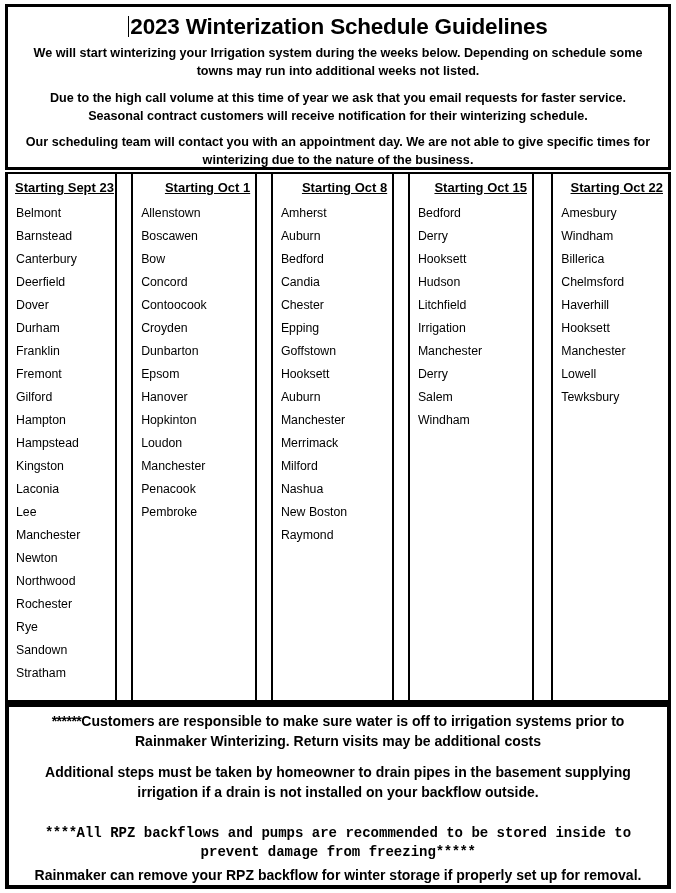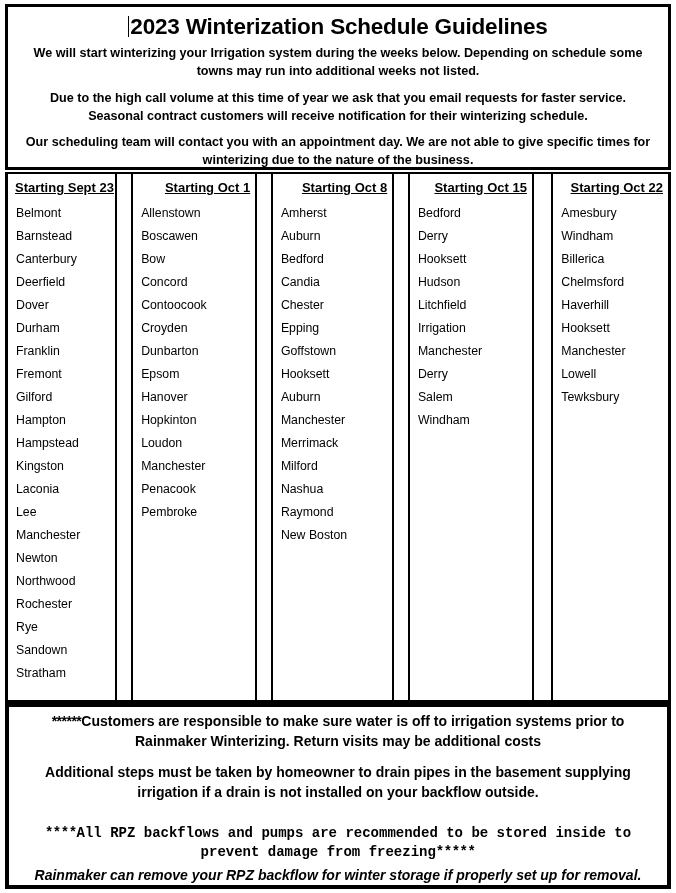--- a/index.html
+++ b/index.html
@@ -215,22 +215,22 @@
           <div class="town">Candia</div>
           <div class="town">Chester</div>
           <div class="town">Epping</div>
           <div class="town">Goffstown</div>
           <div class="town">Hooksett</div>
           <div class="town">Auburn</div>
           <div class="town">Manchester</div>
           <div class="town">Merrimack</div>
           <div class="town">Milford</div>
           <div class="town">Nashua</div>
+          <div class="town">New Boston</div>
           <div class="town">Raymond</div>
-          <div class="town">New Boston</div>
         </div>
     </div>
     <div class="spacer-col s2"></div>
 
     <div class="town-col c3">
       <div class="col-head">Starting Oct 15</div>
       <div class="town-list">
           <div class="town">Bedford</div>
           <div class="town">Derry</div>
           <div class="town">Hooksett</div>
@@ -259,17 +259,17 @@
           <div class="town">Tewksbury</div>
         </div>
     </div>
 
   </div>
 
   <div class="footer-panel">
     <p class="foot-para"><span class="stars">******</span><span>Customers are responsible to make sure water is off to irrigation systems prior to Rainmaker Winterizing. Return visits may be additional costs</span></p>
     <p class="foot-para">Additional steps must be taken by homeowner to drain pipes in the basement supplying irrigation if a drain is not installed on your backflow outside.</p>
     <p class="foot-para gap-top"><span class="stars">****</span><span>All RPZ backflows and pumps are recommended to be stored inside to prevent damage from freezing</span><span class="stars">*****</span></p>
-    <p class="foot-para" style="margin-top:-8px;font-style:italic;">Rainmaker can remove your RPZ backflow for winter storage if properly set up for removal.</p>
+    <p class="foot-para" style="margin-top:-8px;">Rainmaker can remove your RPZ backflow for winter storage if properly set up for removal.</p>
     <p class="foot-para gap-big">Additional charges will apply for removal of backflows or pumps.</p>
   </div>
 
 </div>
 
 </body></html>

